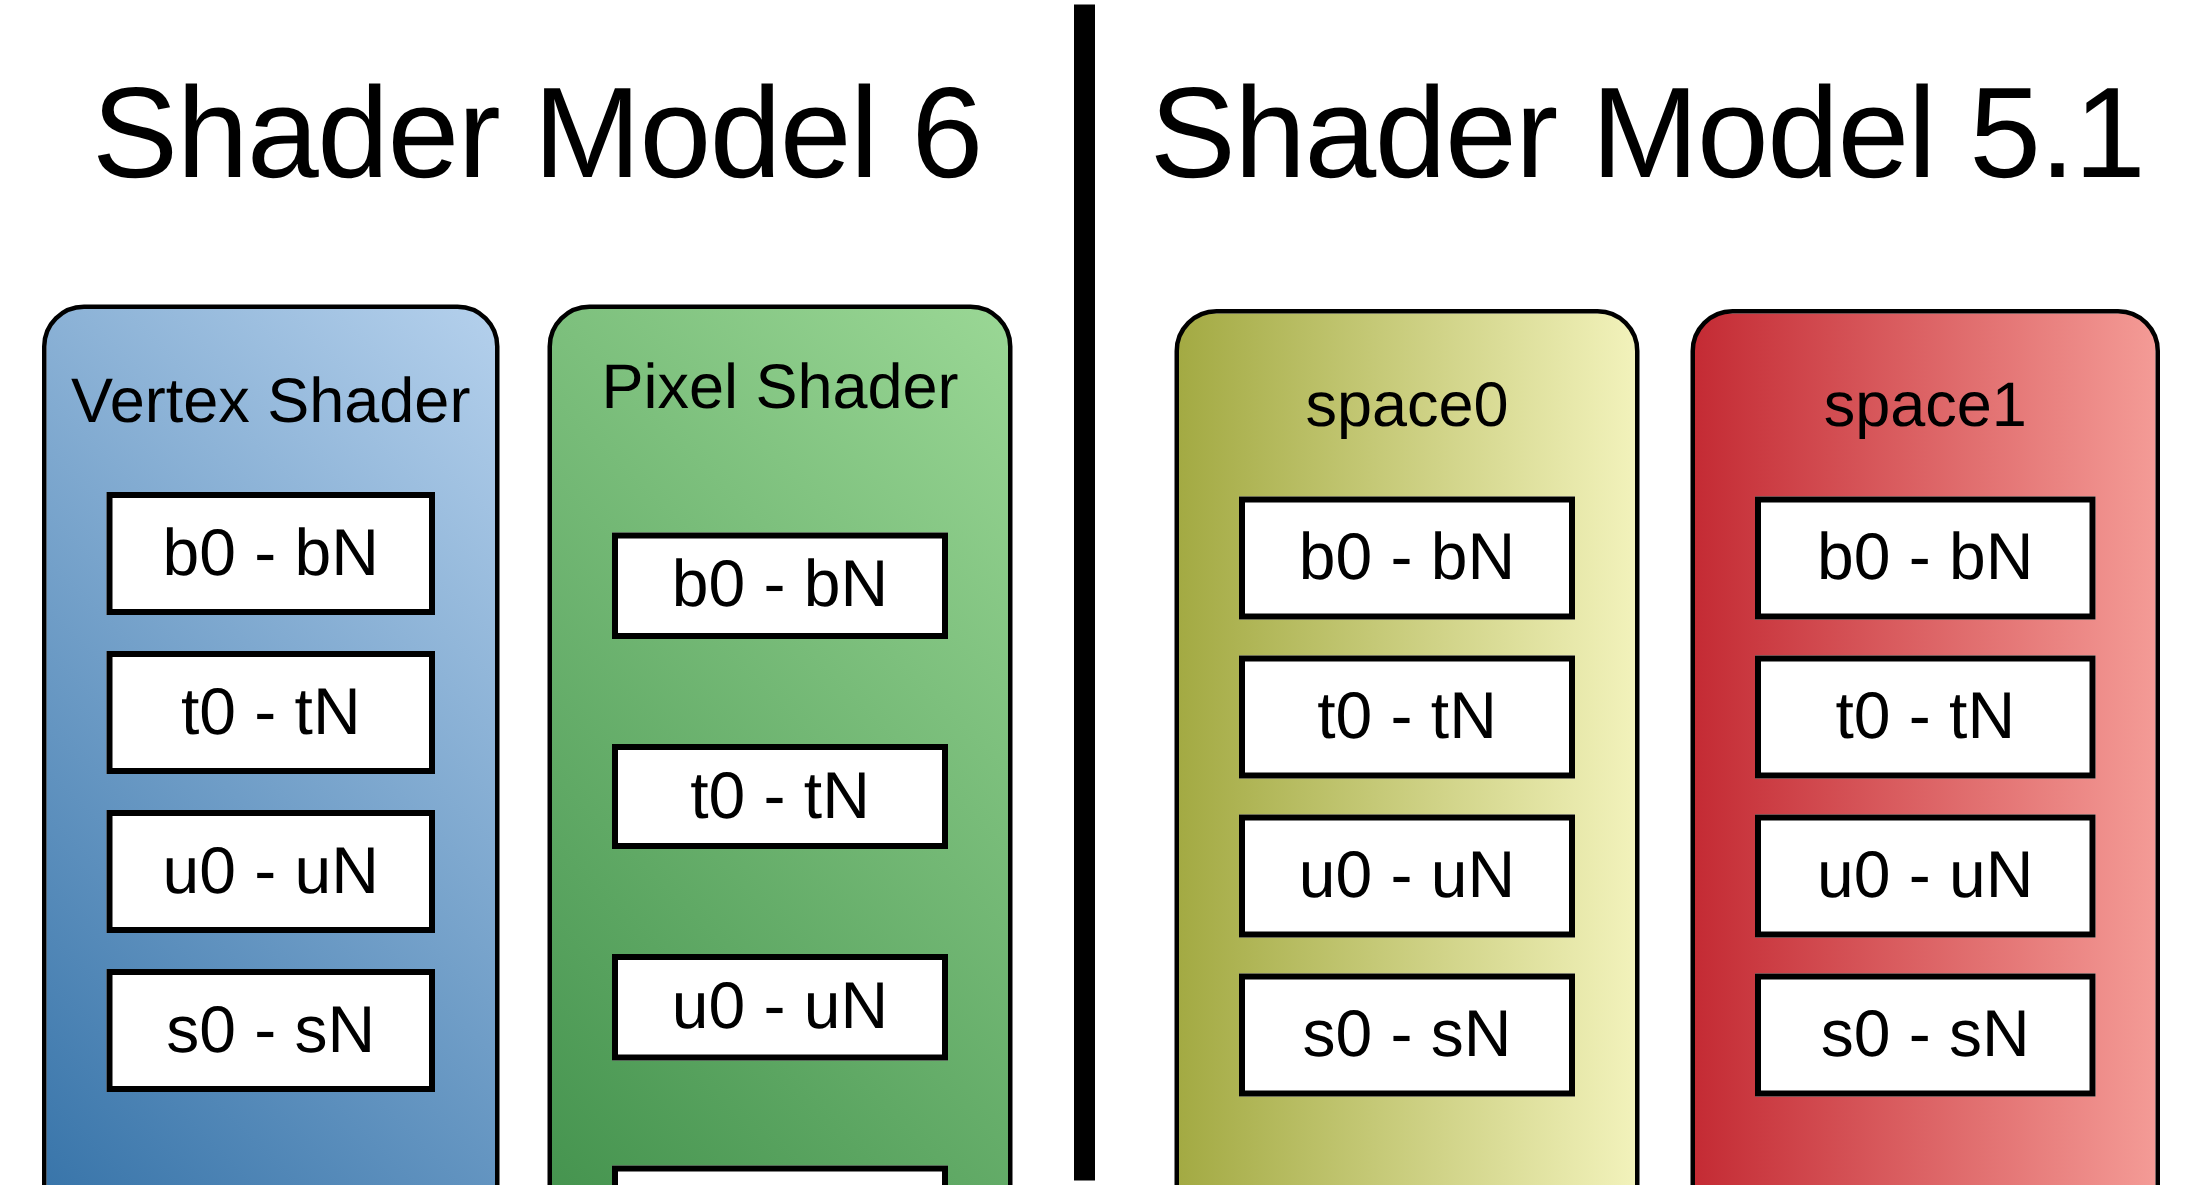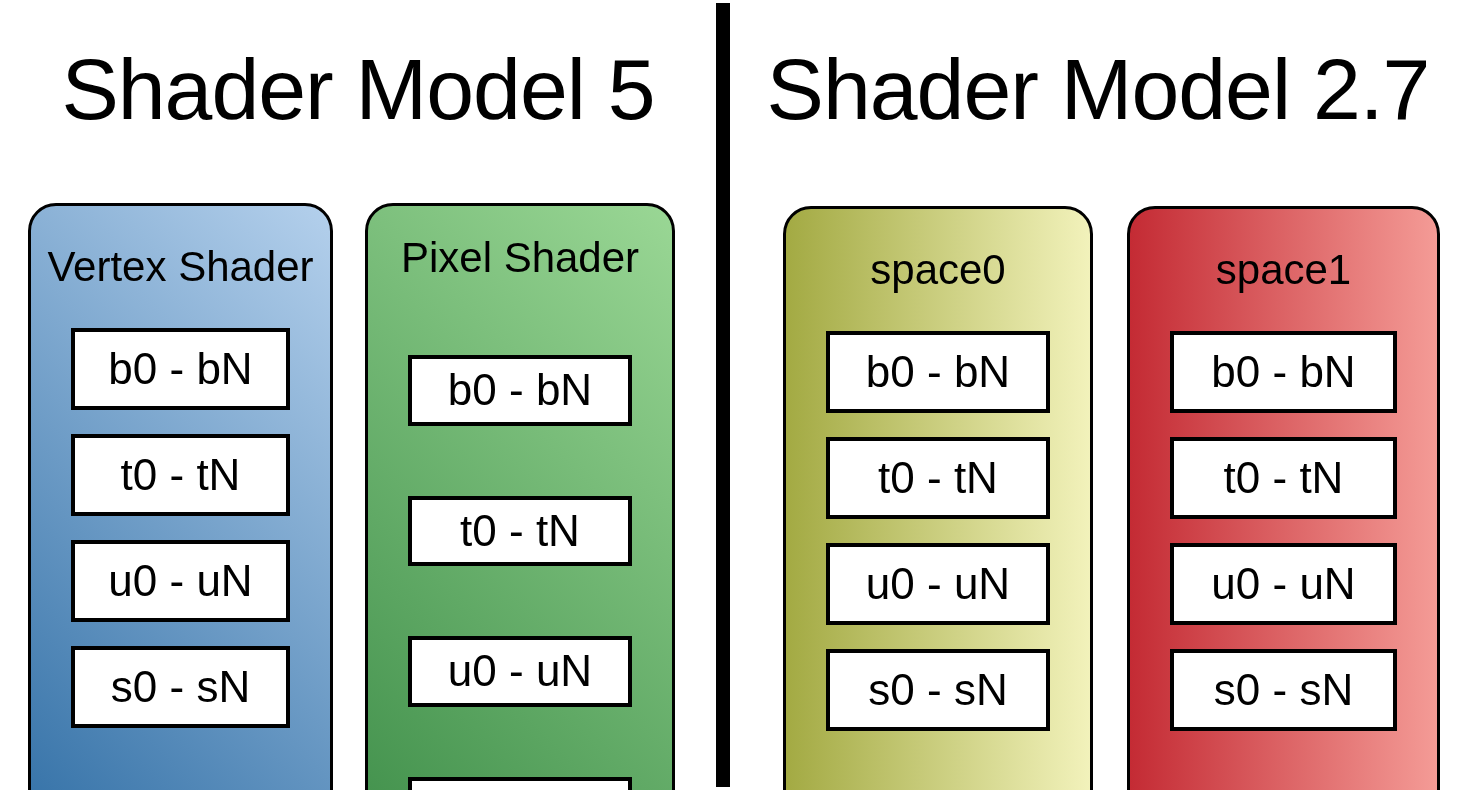--- a/index.html
+++ b/index.html
@@ -67,23 +67,23 @@
     font-size: 44px;
     color: #000000;
     white-space: nowrap;
   }
 </style>
 </head>
 <body>
 
 <div class="canvas">
 
-  <div id="title-left" class="main-title">Shader Model 5</div>
+  <div id="title-left" class="main-title">Shader Model 6</div>
 
-  <div id="title-right" class="main-title">Shader Model 2.7</div>
+  <div id="title-right" class="main-title">Shader Model 5.1</div>
 
   <div class="divider" style="background: rgb(0, 0, 0);"></div>
 
   <div id="card-0" class="card" style="background: linear-gradient(45deg, rgb(46, 109, 164), rgb(180, 208, 236));">
     <div class="card-title">Vertex Shader</div>
     <div class="reg">b0 - bN</div>
     <div class="reg">t0 - tN</div>
     <div class="reg">u0 - uN</div>
     <div class="reg">s0 - sN</div>
   </div>

